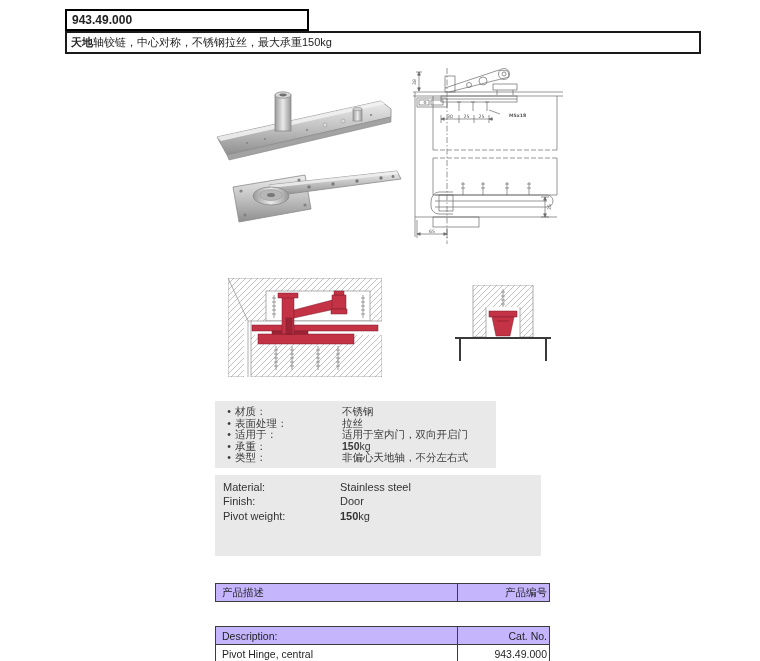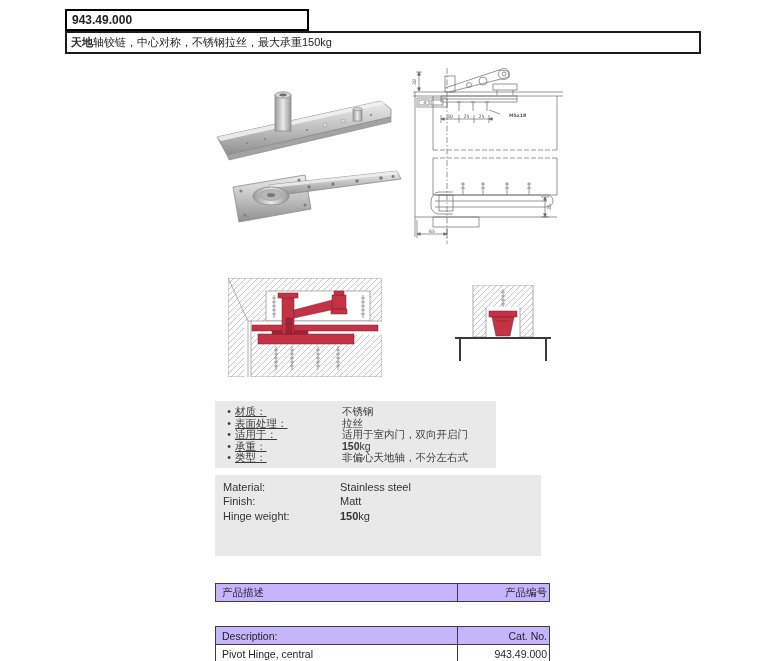--- a/index.html
+++ b/index.html
@@ -11,21 +11,21 @@
   .subtitle-box{position:absolute;left:65px;top:31px;width:628px;height:19px;border:2px solid #1a1a1a;
     font-size:11px;line-height:19px;padding-left:4px;color:#222;}
   .subtitle-box b{font-weight:bold;}
 
   .abs{position:absolute;}
 
   .grey-box{position:absolute;background:#e9e9e9;color:#3a3a3a;}
   .cn-specs{left:215px;top:401px;width:281px;height:67px;font-size:10.5px;padding:5px 0 0 8px;box-sizing:border-box;}
   .cn-specs .srow{display:flex;line-height:11.6px;}
   .cn-specs .bullet{width:12px;text-align:center;}
-  .cn-specs .lab{width:107px;text-decoration:underline;}
+  .cn-specs .lab{width:107px;}
   .en-specs{left:215px;top:475px;width:326px;height:81px;font-size:11px;padding:5px 0 12px 8px;box-sizing:border-box;color:#333;}
   .en-specs .srow{display:flex;line-height:14.4px;}
   .en-specs .lab{width:117px;}
   .val b{font-weight:bold;}
 
   table.ptable{position:absolute;left:215px;border-collapse:collapse;table-layout:fixed;font-size:10.5px;color:#1f1f1f;width:334px;}
   table.ptable td{border:1px solid #3c3c3c;height:17px;padding:0 6px;background:#fff;overflow:hidden;white-space:nowrap;}
   table.ptable tr.hdr td{background:#c4b5fd;}
   table.ptable td.c{text-align:right;padding:0 2px;}
   .t-cn{top:583px;}
@@ -244,24 +244,24 @@
       </div>
   </div>
 
   <div class="grey-box en-specs">
     <div class="srow">
         <span class="lab">Material:</span>
         <span class="val"><b></b><span>Stainless steel</span></span>
       </div>
     <div class="srow">
         <span class="lab">Finish:</span>
-        <span class="val"><b></b><span>Matt</span></span>
-      </div>
-    <div class="srow">
-        <span class="lab">Hinge weight:</span>
+        <span class="val"><b></b><span>Door</span></span>
+      </div>
+    <div class="srow">
+        <span class="lab">Pivot weight:</span>
         <span class="val"><b>150</b><span>kg</span></span>
       </div>
   </div>
 
   <table class="ptable t-cn">
     <colgroup>
         <col style="width:242px">
         <col style="width:92px">
       </colgroup>
     <tbody>

